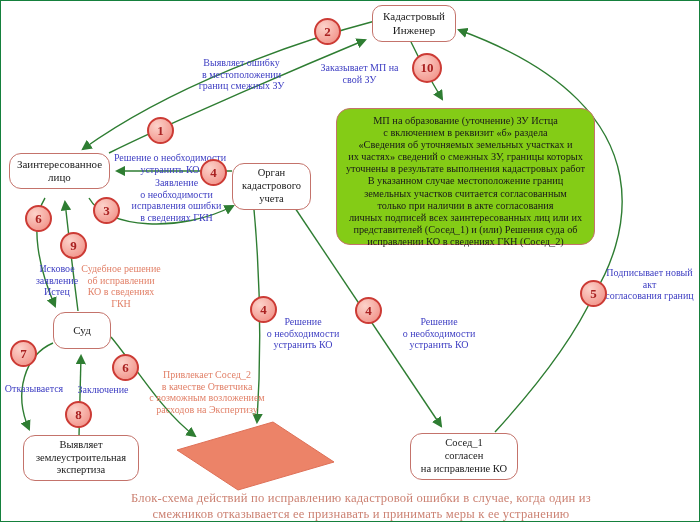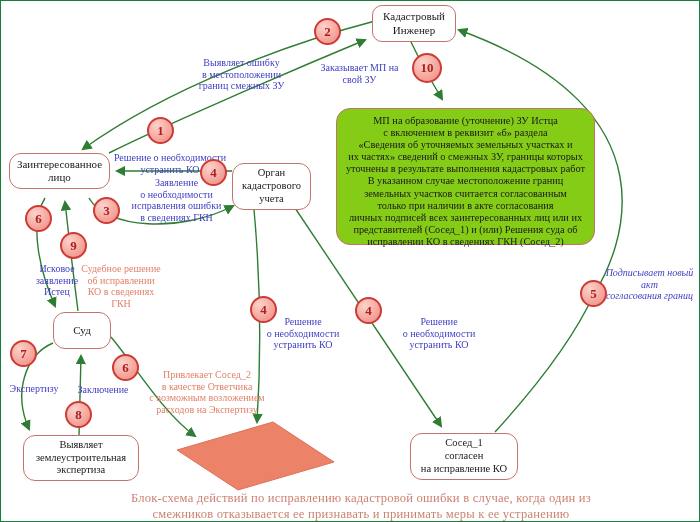--- a/index.html
+++ b/index.html
@@ -124,31 +124,31 @@
   <div class="elabel blue" style="left:123px;top:176px;width:105px;">Заявление
 о необходимости
 исправления ошибки
 в сведениях ГКН</div>
   <div class="elabel blue" style="left:31px;top:262px;width:50px;">Исковое
 заявление
 Истец</div>
   <div class="elabel salmon" style="left:78px;top:262px;width:84px;">Судебное решение
 об исправлении
 КО в сведениях ГКН</div>
-  <div class="elabel blue" style="left:3px;top:382px;width:60px;">Экспертизу</div>
+  <div class="elabel blue" style="left:3px;top:382px;width:60px;">Отказывается</div>
   <div class="elabel blue" style="left:73px;top:383px;width:58px;">Заключение</div>
   <div class="elabel blue" style="left:259px;top:315px;width:86px;">Решение
 о необходимости
 устранить КО</div>
   <div class="elabel blue" style="left:395px;top:315px;width:86px;">Решение
 о необходимости
 устранить КО</div>
   <div class="elabel salmon" style="left:148px;top:368px;width:116px;">Привлекает Сосед_2
 в качестве Ответчика
 с возможным возложением
 расходов на Экспертизу</div>
-  <div class="elabel blue" style="left:599px;top:266px;width:99px;font-style:italic;">Подписывает новый акт
+  <div class="elabel blue" style="left:599px;top:266px;width:99px;">Подписывает новый акт
 согласования границ</div>
 
   <div class="caption" style="left:60px;top:490px;width:600px;">Блок-схема действий по исправлению кадастровой ошибки в случае, когда один из
 смежников отказывается ее признавать и принимать меры к ее устранению</div>
 
 </div>
 
 </body></html>

